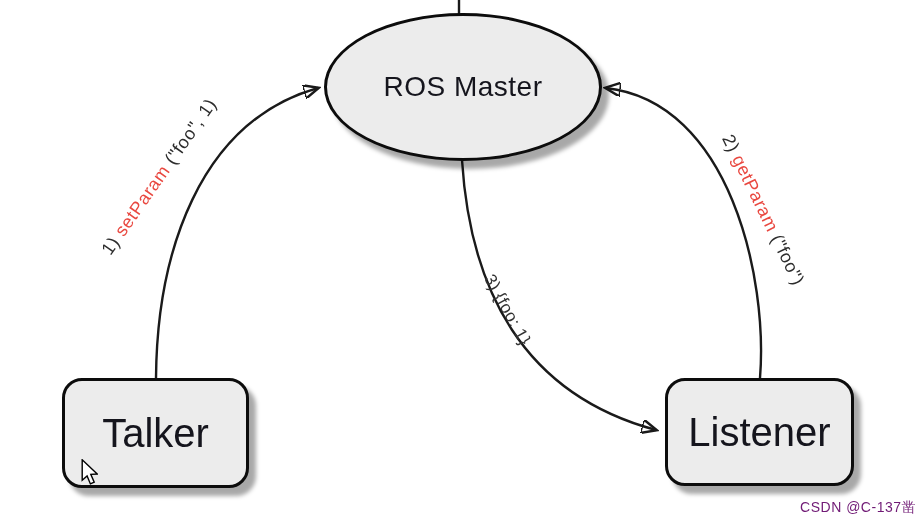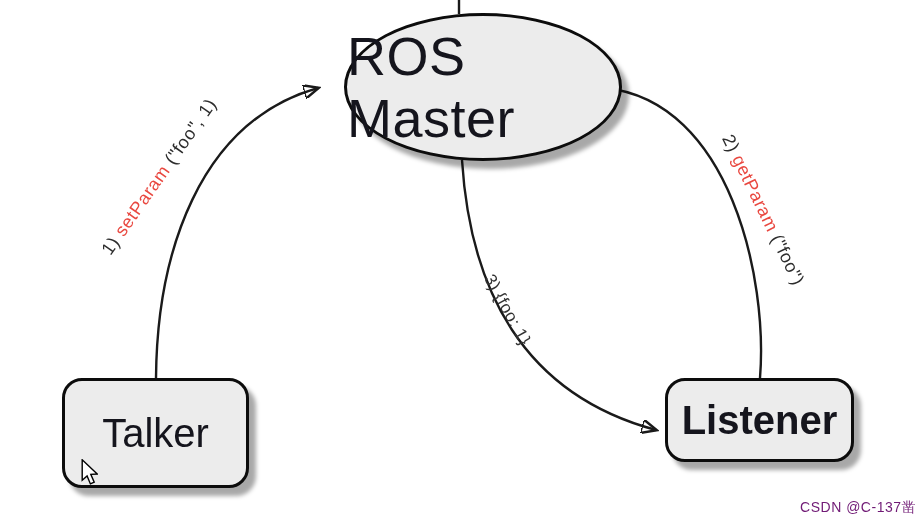--- a/index.html
+++ b/index.html
@@ -9,26 +9,26 @@
   }
   svg.edges{position:absolute;left:0;top:0;z-index:1;}
   svg.edges path{fill:none;stroke:#1a1a1a;stroke-width:2.4px;}
   .node{
     position:absolute;z-index:2;box-sizing:border-box;
     display:flex;align-items:center;justify-content:center;
     background:#ececec;border:3px solid #0c0c0c;color:#15151d;
     box-shadow:7px 8px 4px rgba(0,0,0,0.34);
   }
   .node-ellipse{
-    left:344px;top:13px;width:278px;height:148px;border-radius:50%;
-    font-size:54px;letter-spacing:0.5px;
+    left:324px;top:13px;width:278px;height:148px;border-radius:50%;
+    font-size:28px;letter-spacing:0.5px;
   }
   .node-box{border-radius:20px;font-size:40px;}
   .node-talker{left:62px;top:378px;width:187px;height:110px;}
-  .node-listener{left:665px;top:378px;width:189px;height:84px;font-weight:bold;}
+  .node-listener{left:665px;top:378px;width:189px;height:108px;}
   .edge-label{
     position:absolute;z-index:3;white-space:pre;color:#2d2d2d;
     font-size:18px;letter-spacing:0.6px;
   }
   .edge-label .red{color:#e94840;}
   .label-1{left:153px;top:186px;transform:translate(-50%,-50%) rotate(-55deg);}
   .label-2{left:758px;top:200px;transform:translate(-50%,-50%) rotate(64deg);}
   .label-3{left:502px;top:301px;transform:translate(-50%,-50%) rotate(61deg);
            font-size:17px;letter-spacing:0.4px;color:#333333;}
   .watermark{

